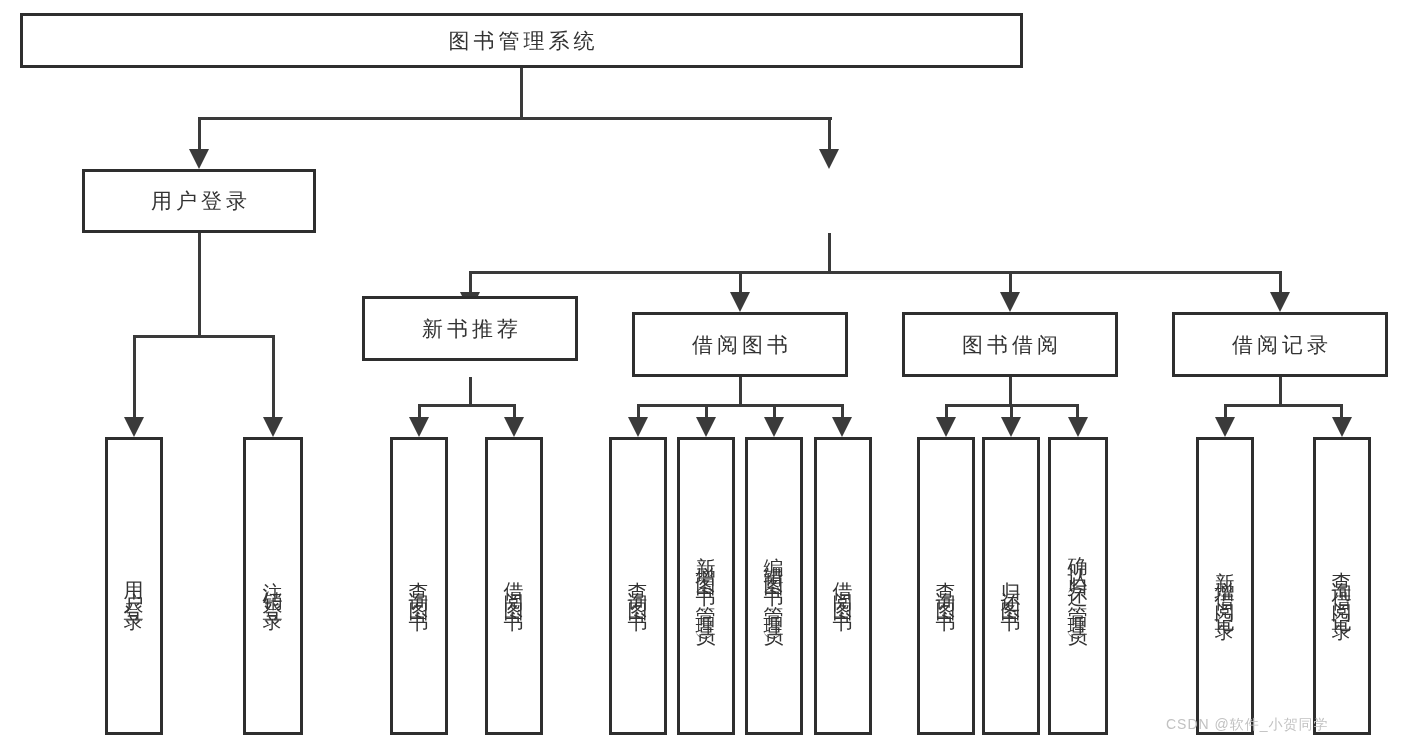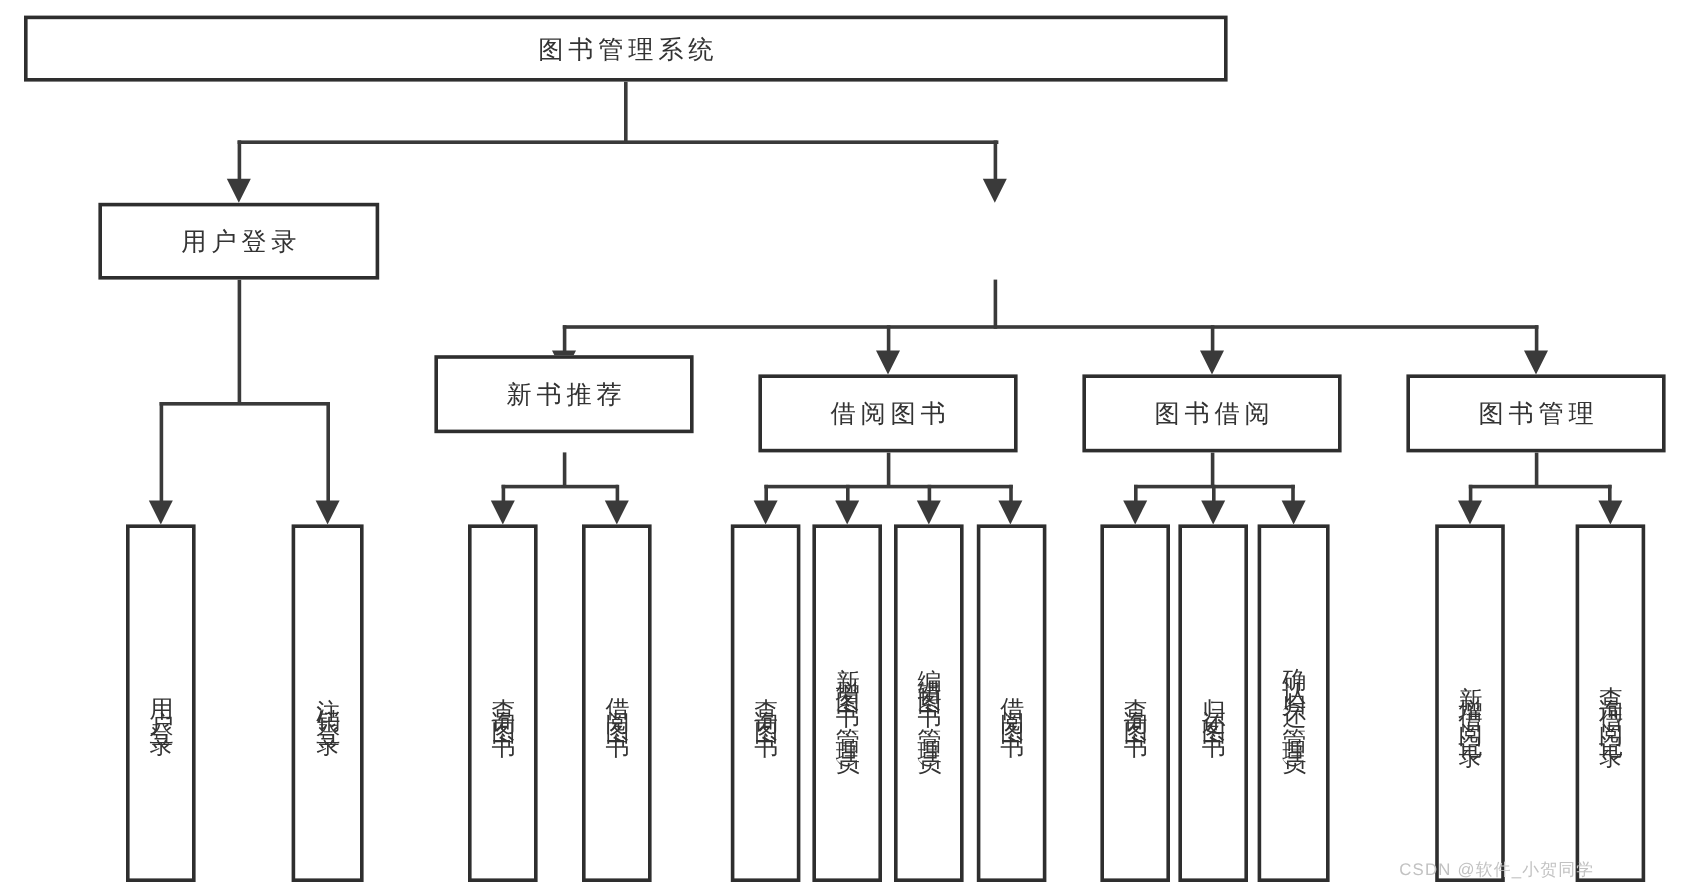--- a/index.html
+++ b/index.html
@@ -101,21 +101,21 @@
   <div class="node" style="left:362px;top:296px;width:216px;height:65px">
     <span>新书推荐</span>
   </div>
   <div class="node" style="left:632px;top:312px;width:216px;height:65px">
     <span>借阅图书</span>
   </div>
   <div class="node" style="left:902px;top:312px;width:216px;height:65px">
     <span>图书借阅</span>
   </div>
   <div class="node" style="left:1172px;top:312px;width:216px;height:65px">
-    <span>图书管理</span>
+    <span>借阅记录</span>
   </div>
 
   <div class="leaf" style="left:105px">
     <span>用户登录</span>
   </div>
   <div class="leaf" style="left:243px;width:60px">
     <span>注销登录</span>
   </div>
 
   <div class="leaf" style="left:390px">

